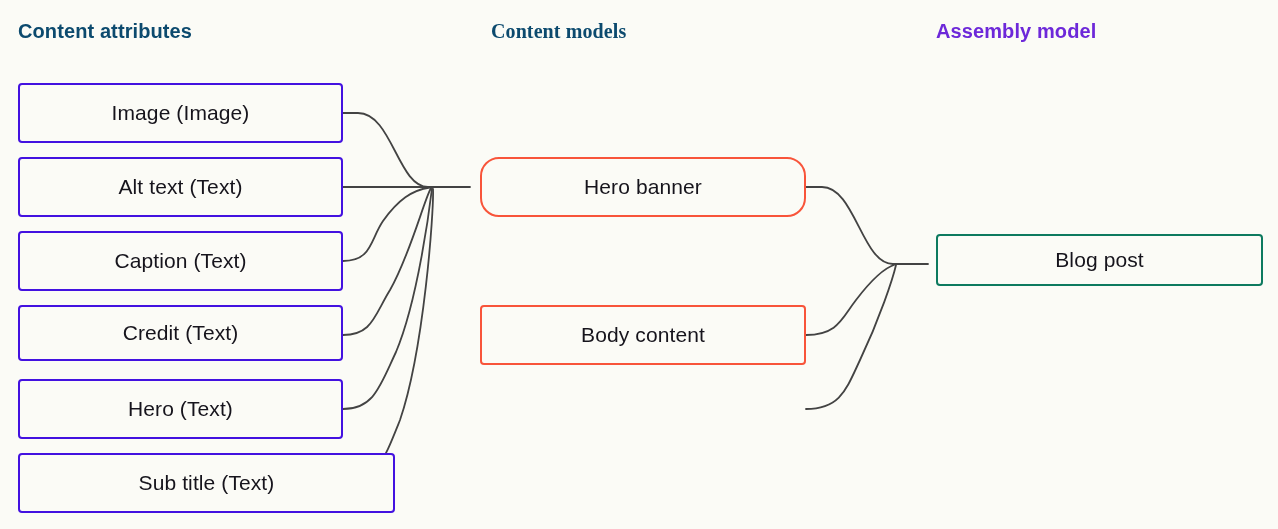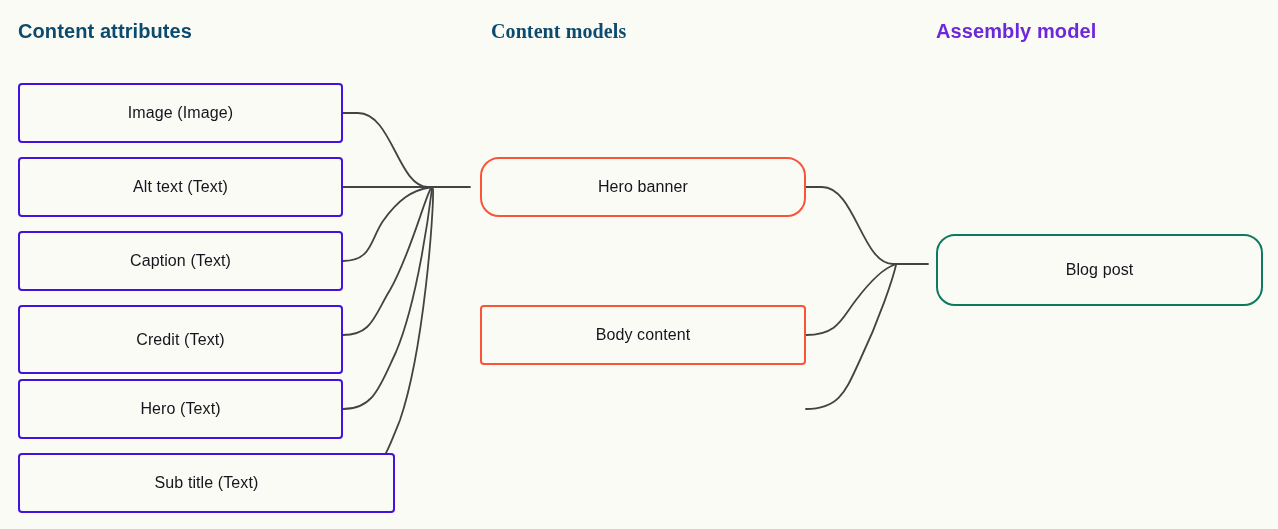--- a/index.html
+++ b/index.html
@@ -27,21 +27,21 @@
   #title-assembly { left: 936px; top: 20px; color: #6d28d9; }
 
   .node {
     position: absolute;
     box-sizing: border-box;
     display: flex;
     align-items: center;
     justify-content: center;
     background: #fbfbf6;
     border-radius: 4px;
-    font-size: 16px;
+    font-size: 21px;
     font-weight: 400;
     color: #16141c;
     letter-spacing: 0.1px;
     white-space: nowrap;
   }
   .node.attr  { border: 2px solid #4311e0; }
   .node.model { border: 2px solid #f8543a; }
   .node.asm   { border: 2px solid #0d7a5f; }
 
   #edges {
@@ -79,22 +79,22 @@
     <path d="M893,264 L928,264" stroke="#434343"></path>
   </svg>
 
   <div class="col-title" id="title-attrs">Content attributes</div>
   <div class="col-title" id="title-models">Content models</div>
   <div class="col-title" id="title-assembly">Assembly model</div>
 
   <div class="node attr" style="left: 18px; top: 83px; width: 325px; height: 60px;">Image (Image)</div>
   <div class="node attr" style="left: 18px; top: 157px; width: 325px; height: 60px;">Alt text (Text)</div>
   <div class="node attr" style="left: 18px; top: 231px; width: 325px; height: 60px;">Caption (Text)</div>
-  <div class="node attr" style="left: 18px; top: 305px; width: 325px; height: 69px;">Credit (Text)</div>
+  <div class="node attr" style="left: 18px; top: 305px; width: 325px; height: 56px;">Credit (Text)</div>
   <div class="node attr" style="left: 18px; top: 379px; width: 325px; height: 60px;">Hero (Text)</div>
   <div class="node attr" style="left: 18px; top: 453px; width: 377px; height: 60px;">Sub title (Text)</div>
 
   <div class="node model" style="left: 480px; top: 157px; width: 326px; height: 60px; border-radius: 19px;">Hero banner</div>
   <div class="node model" style="left: 480px; top: 305px; width: 326px; height: 60px;">Body content</div>
 
-  <div class="node asm" style="left: 936px; top: 234px; width: 327px; height: 72px; border-radius: 19px;">Blog post</div>
+  <div class="node asm" style="left: 936px; top: 234px; width: 327px; height: 52px;">Blog post</div>
 
 </div>
 
 </body></html>

